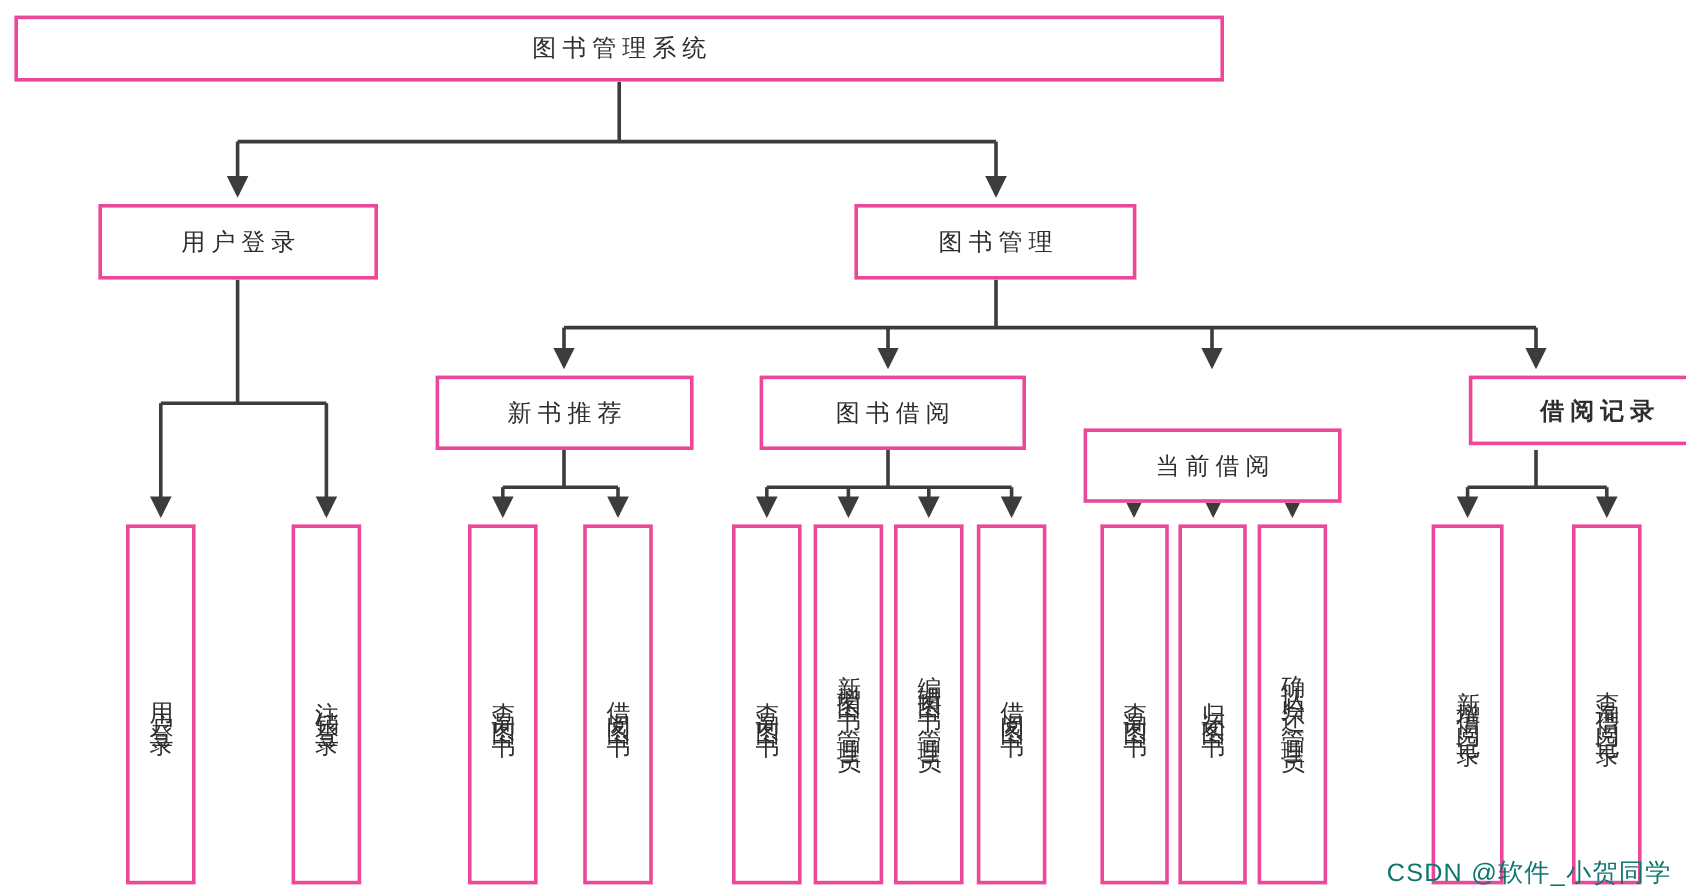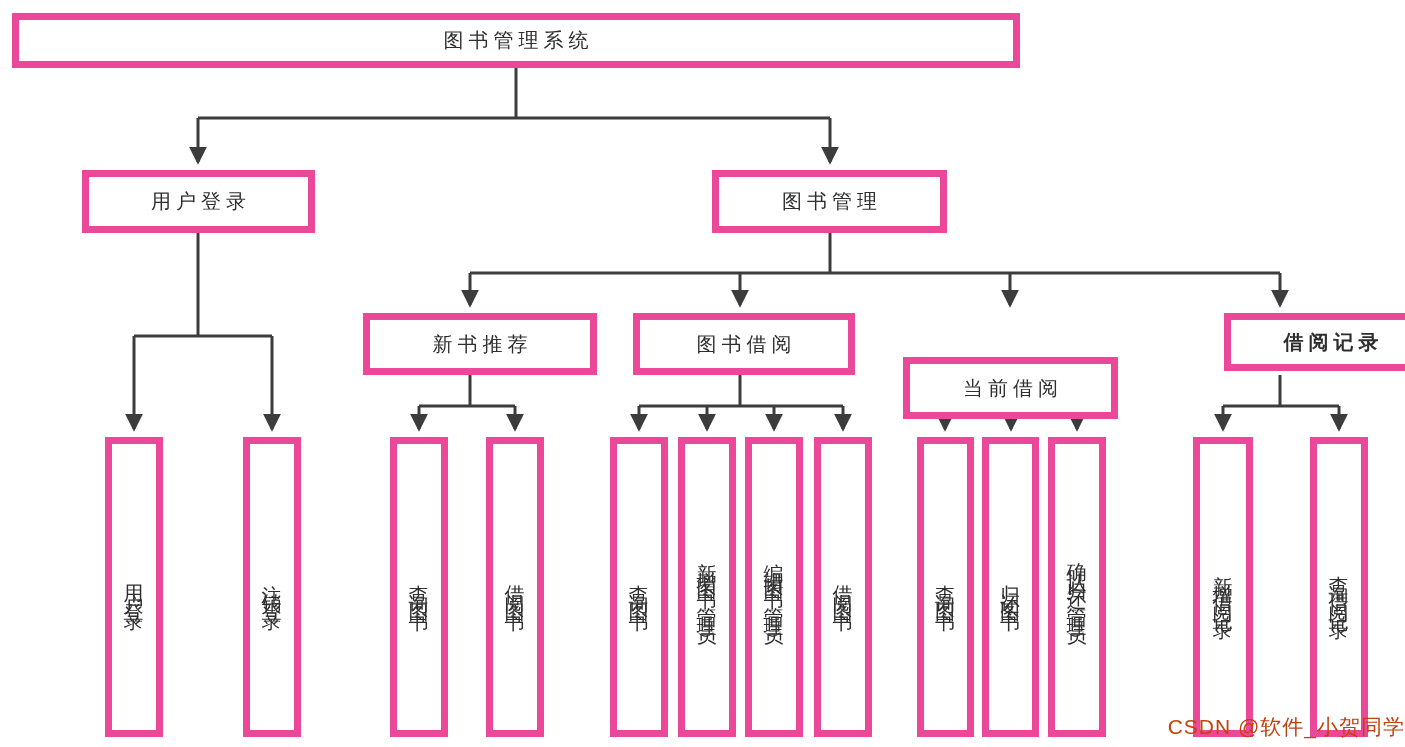--- a/index.html
+++ b/index.html
@@ -18,21 +18,21 @@
   .connectors {
     position: absolute;
     left: 0;
     top: 0;
     width: 1405px;
     height: 747px;
   }
   .node {
     position: absolute;
     box-sizing: border-box;
-    border: 7px solid #ec4899;
+    border: 3px solid #ec4899;
     background: #ffffff;
     display: flex;
     align-items: center;
     justify-content: center;
     color: #2e2e2e;
   }
   .hbox {
     font-size: 20px;
     letter-spacing: 5px;
     text-indent: 5px;
@@ -43,24 +43,24 @@
   }
   .vbox .vtext {
     writing-mode: vertical-rl;
     text-orientation: mixed;
     letter-spacing: 9px;
     line-height: 1;
     white-space: nowrap;
   }
   .watermark {
     position: absolute;
-    right: 0;
+    right: 12px;
     top: 713px;
     font-size: 21px;
-    color: #c2410c;
+    color: #0f766e;
     letter-spacing: 1px;
     white-space: nowrap;
   }
 </style>
 </head>
 <body>
 
 <div class="canvas">
 
   <svg class="connectors" width="1405" height="747" viewBox="0 0 1405 747">
@@ -117,21 +117,21 @@
     <span>图书管理系统</span>
   </div>
 
   <div class="node hbox" style="left:82px; top:170px; width:233px; height:63px;">
     <span>用户登录</span>
   </div>
   <div class="node hbox" style="left:712px; top:170px; width:235px; height:63px;">
     <span>图书管理</span>
   </div>
 
-  <div class="node hbox" style="left:363px; top:313px; width:234px; height:62px;">
+  <div class="node hbox" style="left:363px; top:313px; width:215px; height:62px;">
     <span>新书推荐</span>
   </div>
   <div class="node hbox" style="left:633px; top:313px; width:222px; height:62px;">
     <span>图书借阅</span>
   </div>
   <div class="node hbox" style="left:903px; top:313px; width:215px; height:62px;margin-top:44px;">
     <span>当前借阅</span>
   </div>
   <div class="node hbox" style="left:1224px; top:313px; width:214px; height:58px;font-weight:bold;">
     <span>借阅记录</span>

